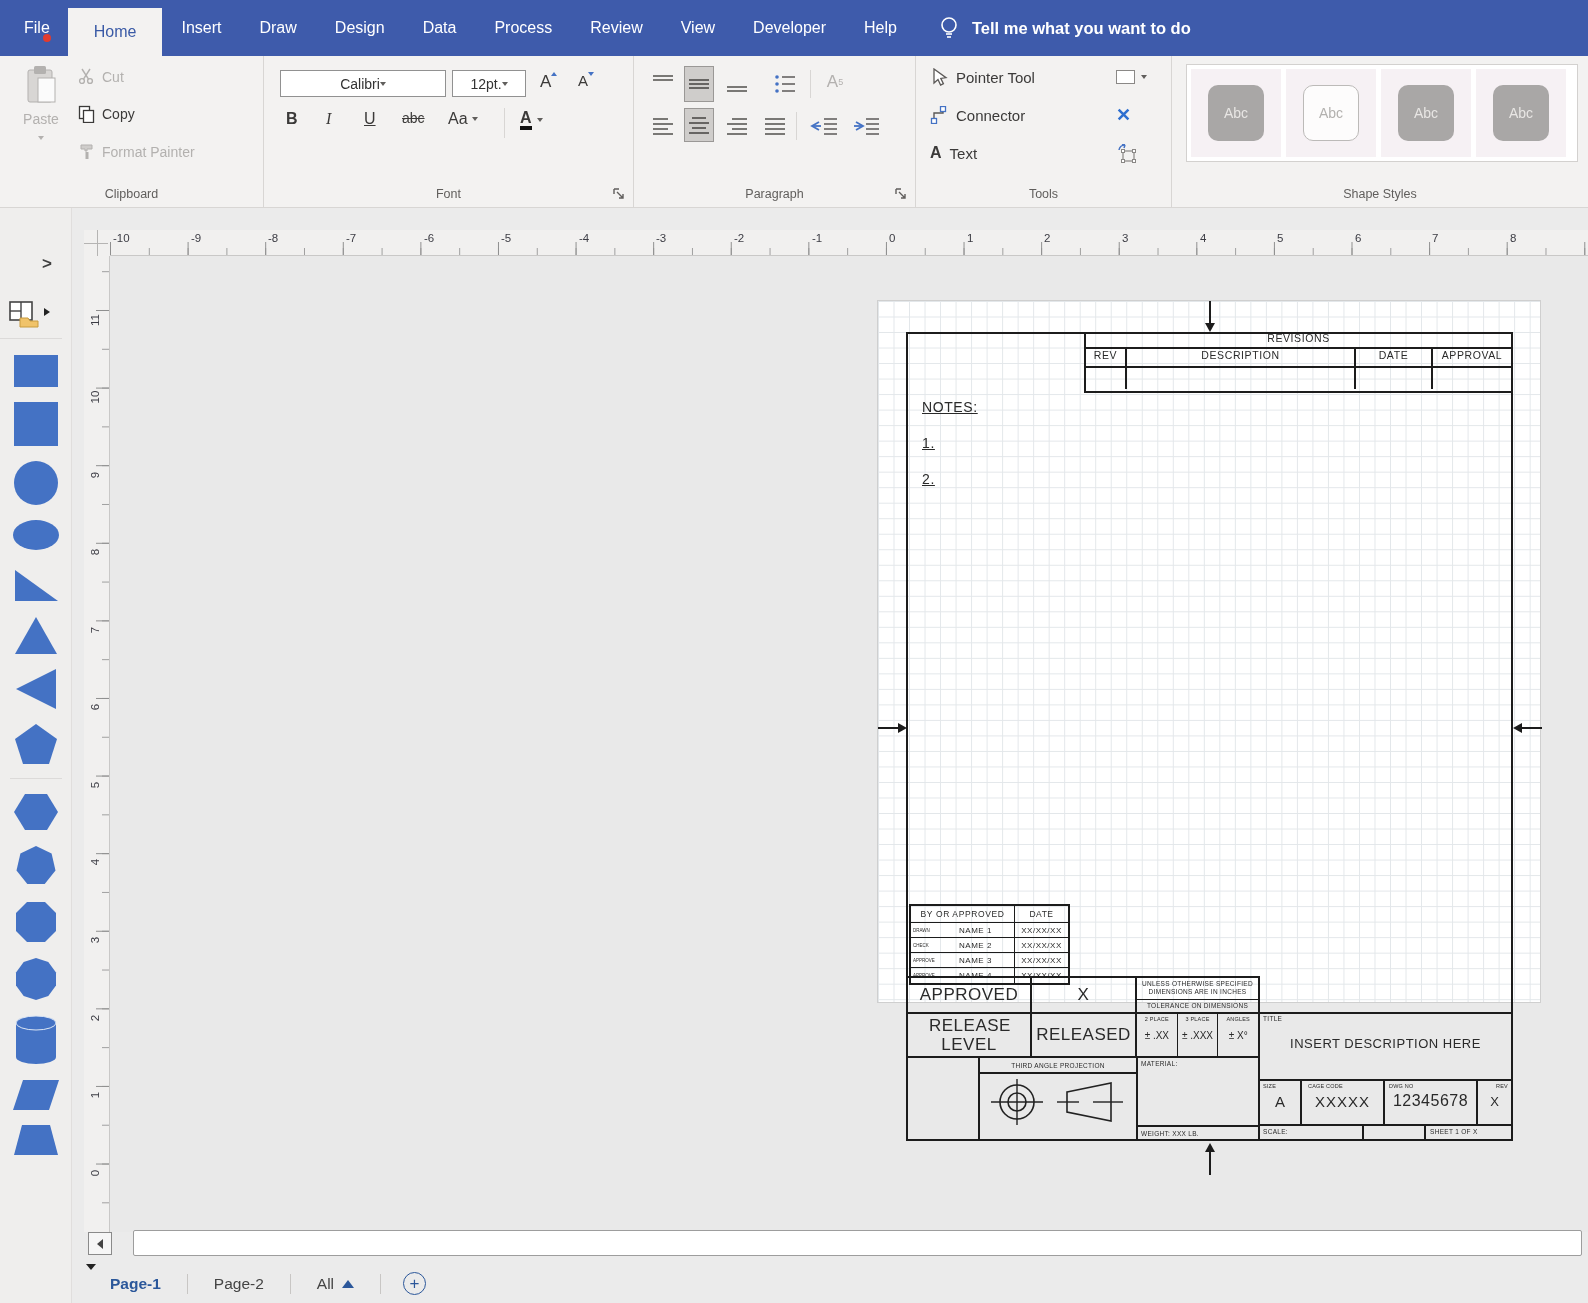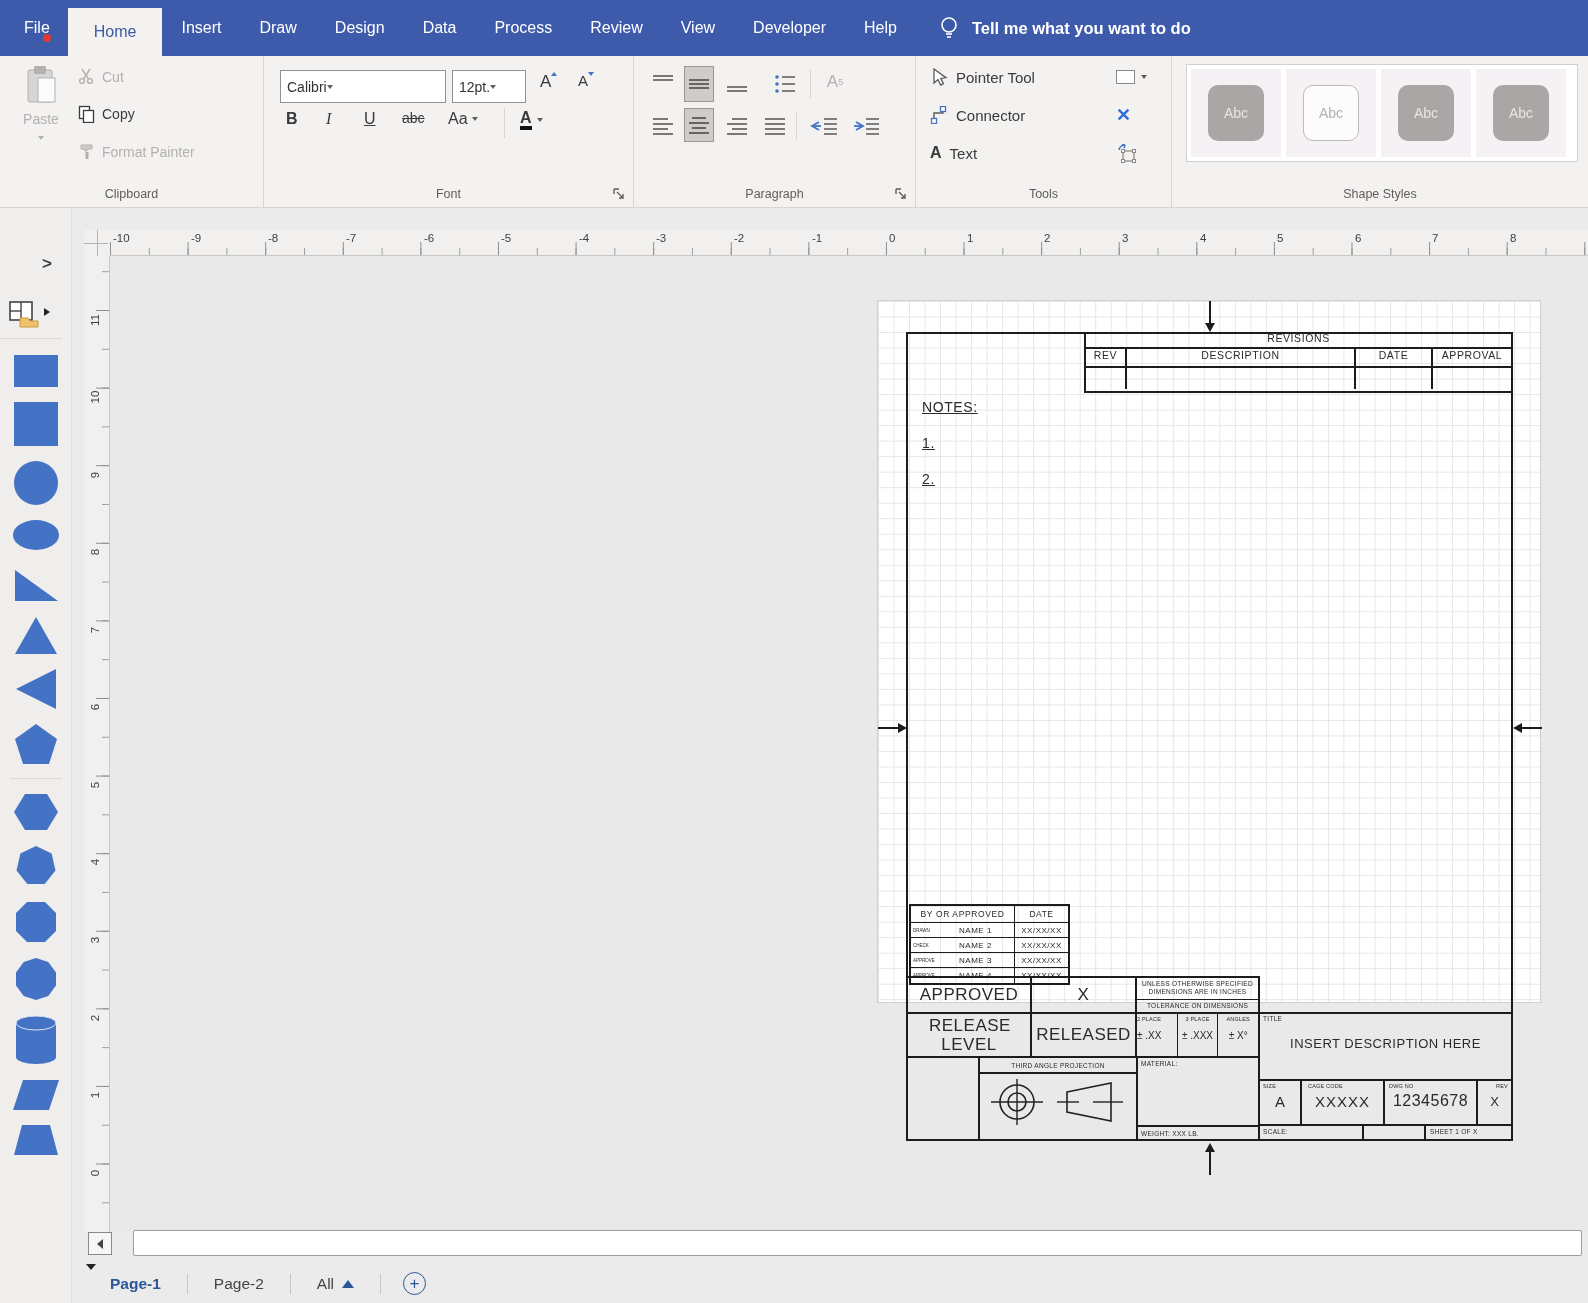--- a/index.html
+++ b/index.html
@@ -22,21 +22,21 @@
   .gray { color:#b3b1af; }
   .dark { color:#3b3a39; }
   .caret { display:inline-block; width:0; height:0; border-left:3.5px solid transparent; border-right:3.5px solid transparent; border-top:4px solid #605e5c; vertical-align:middle; }
   .caret.lite { border-top-color:#b3b1af; }
 
   .g-clipboard { width:264px; }
   .paste-btn { position:absolute; left:12px; top:8px; width:58px; height:96px; text-align:center; font-size:14px; color:#b3b1af; }
   .cc-row { position:absolute; left:78px; display:flex; align-items:center; gap:7px; font-size:14px; }
 
   .g-font { width:370px; }
-  .combo { position:absolute; top:14px; height:33px; background:#fff; border:1px solid #919191; display:flex; align-items:center; font-size:14px; color:#333; padding:5px 6px; justify-content:flex-start; }
+  .combo { position:absolute; top:14px; height:27px; background:#fff; border:1px solid #919191; display:flex; align-items:center; font-size:14px; color:#333; padding:5px 6px; justify-content:center; }
   .fbtn { position:absolute; top:54px; font-size:16px; color:#3b3a39; display:flex; align-items:center; }
   .grow { position:absolute; top:16px; font-size:17px; color:#3b3a39; }
   .tri-up { display:inline-block; width:0; height:0; border-left:3.5px solid transparent; border-right:3.5px solid transparent; border-bottom:4.5px solid #4472c4; vertical-align:top; }
   .tri-dn { display:inline-block; width:0; height:0; border-left:3.5px solid transparent; border-right:3.5px solid transparent; border-top:4.5px solid #4472c4; vertical-align:top; }
   .vsep { position:absolute; width:1px; background:#d8d6d4; }
 
   .g-para { width:282px; }
   .pbtn { position:absolute; width:30px; height:28px; display:flex; align-items:center; justify-content:center; border:1px solid transparent; }
   .pbtn.sel { background:#cfcdcb; border-color:#9a9896; }
 
@@ -618,21 +618,21 @@
           <div class="tiny" style="text-align:center; border-top:1.5px solid #1c1c1c; margin-top:3px; padding-top:2px;">TOLERANCE ON DIMENSIONS</div>
         </div>
 
         <div class="cell tb-big" style="left:28px; top:711px; width:126px; height:46px; line-height:19px;">
             <span style="width:80px;">RELEASE LEVEL</span>
           </div>
         <div class="cell tb-big" style="left:152px; top:711px; width:107px; height:46px;">
             <span>RELEASED</span>
           </div>
         <div class="cell" style="left:257px; top:711px; width:125px; height:46px; display:flex;">
-          <div style="flex:1; border-right:1.5px solid #1c1c1c; text-align:left;">
+          <div style="flex:1; border-right:1.5px solid #1c1c1c; text-align:center;">
             <div class="micro" style="padding-top:2px;">2 PLACE</div>
             <div style="font-size:10px; margin-top:8px;">± .XX</div>
           </div>
           <div style="flex:1; border-right:1.5px solid #1c1c1c; text-align:center;">
             <div class="micro" style="padding-top:2px;">3 PLACE</div>
             <div style="font-size:10px; margin-top:8px;">± .XXX</div>
           </div>
           <div style="flex:1; text-align:center;">
             <div class="micro" style="padding-top:2px;">ANGLES</div>
             <div style="font-size:10px; margin-top:8px;">± X°</div>

